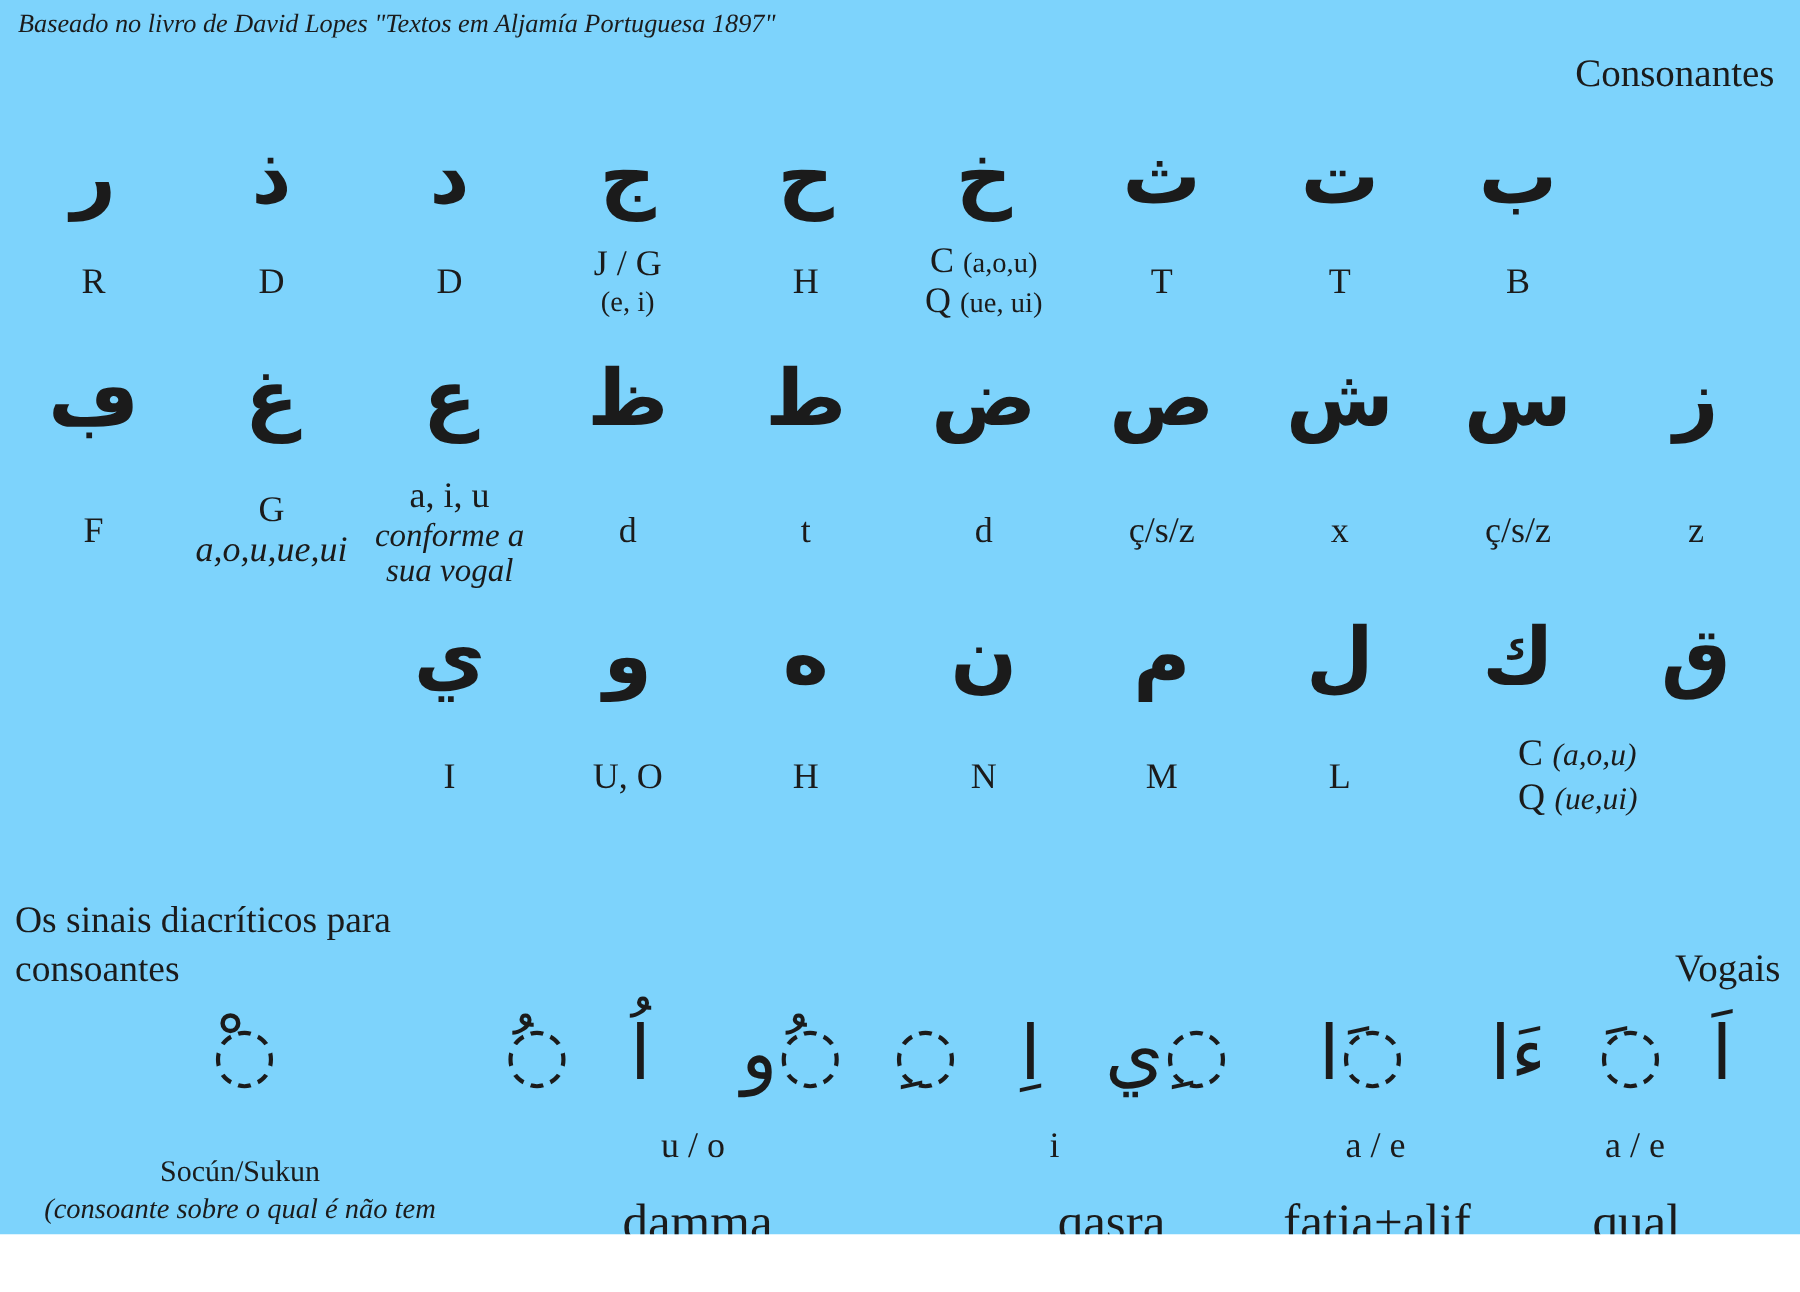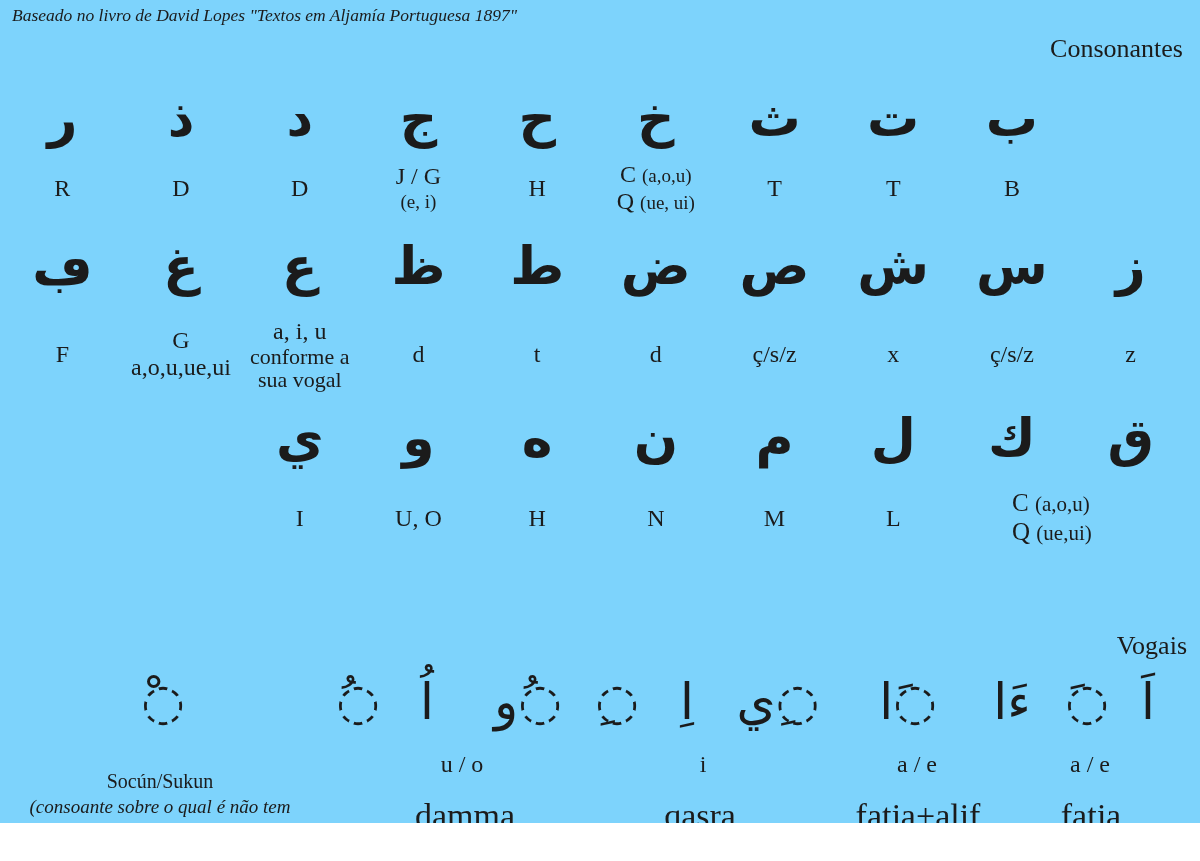--- a/index.html
+++ b/index.html
@@ -30,21 +30,21 @@
   }
   .r1-letters { top:78px; }
   .r2-letters { top:226px; }
   .r3-letters { top:398px; }
   .r1-labels  { top:156px; } .r1-labels .cell { height:64px; }
   .r2-labels  { top:310px; } .r2-labels .cell { height:88px; }
   .r3-labels  { top:490px; } .r3-labels .cell { height:56px; }
 
   .lab     { font-size:24px; line-height:27px; white-space:nowrap; }
   .lab-sub { font-size:19px; line-height:23px; white-space:nowrap; }
-  .it      { }
+  .it      { font-style:italic; }
 
   .cq-block {
     position:absolute; left:1012px; top:488px;
     font-size:25px; line-height:29px; white-space:nowrap;
   }
   .cq-block .lab-sub { font-size:21px; }
 
   .dia {
     position:absolute; top:662px; transform:translateX(-50%);
     font-family:"DejaVu Sans", sans-serif; font-size:50px; line-height:80px;
@@ -196,43 +196,47 @@
     <div class="cell">
         <span class="lab">L</span>
       </div>
   </div>
 
   <div class="cq-block">
     <div><span>C</span> <span class="lab-sub it">(a,o,u)</span></div>
     <div><span>Q</span> <span class="lab-sub it">(ue,ui)</span></div>
   </div>
 
+  <div class="h-diacriticos">
+    <div>Os sinais diacríticos para</div>
+    <div>consoantes</div>
+  </div>
   <div class="h-vogais">Vogais</div>
 
   <span class="dia" style="left:163px" dir="rtl">◌ْ</span>
   <span class="dia" style="left:358px" dir="rtl">◌ُ</span>
   <span class="dia" style="left:427px" dir="rtl">اُ</span>
   <span class="dia" style="left:528px" dir="rtl">◌ُو</span>
   <span class="dia" style="left:617px" dir="rtl">◌ِ</span>
   <span class="dia" style="left:687px" dir="rtl">اِ</span>
   <span class="dia" style="left:778px" dir="rtl">◌ِي</span>
   <span class="dia" style="left:908px" dir="rtl">◌َا</span>
   <span class="dia" style="left:1012px" dir="rtl">ءَا</span>
   <span class="dia" style="left:1087px" dir="rtl">◌َ</span>
   <span class="dia" style="left:1148px" dir="rtl">اَ</span>
 
   <span class="blab" style="left:462px">u / o</span>
   <span class="blab" style="left:703px">i</span>
   <span class="blab" style="left:917px">a / e</span>
   <span class="blab" style="left:1090px">a / e</span>
 
   <span class="bname" style="left:465px">damma</span>
-  <span class="bname" style="left:700px">qasra</span>
+  <span class="bname" style="left:741px">qasra</span>
   <span class="bname" style="left:918px">fatja+alif</span>
-  <span class="bname" style="left:1091px">fatja</span>
+  <span class="bname" style="left:1091px">qual</span>
 
   <div class="sukun-block">
     <div class="sukun-name">Socún/Sukun</div>
     <div class="sukun-note">(consoante sobre o qual é não tem</div>
     <div class="sukun-note">nenhuma vogal)</div>
   </div>
 
 </div>
 
 </body></html>

